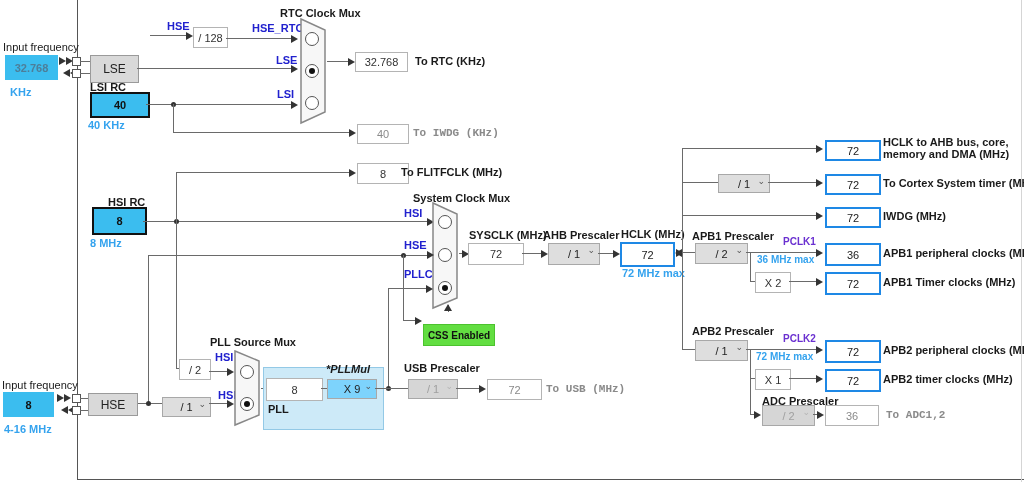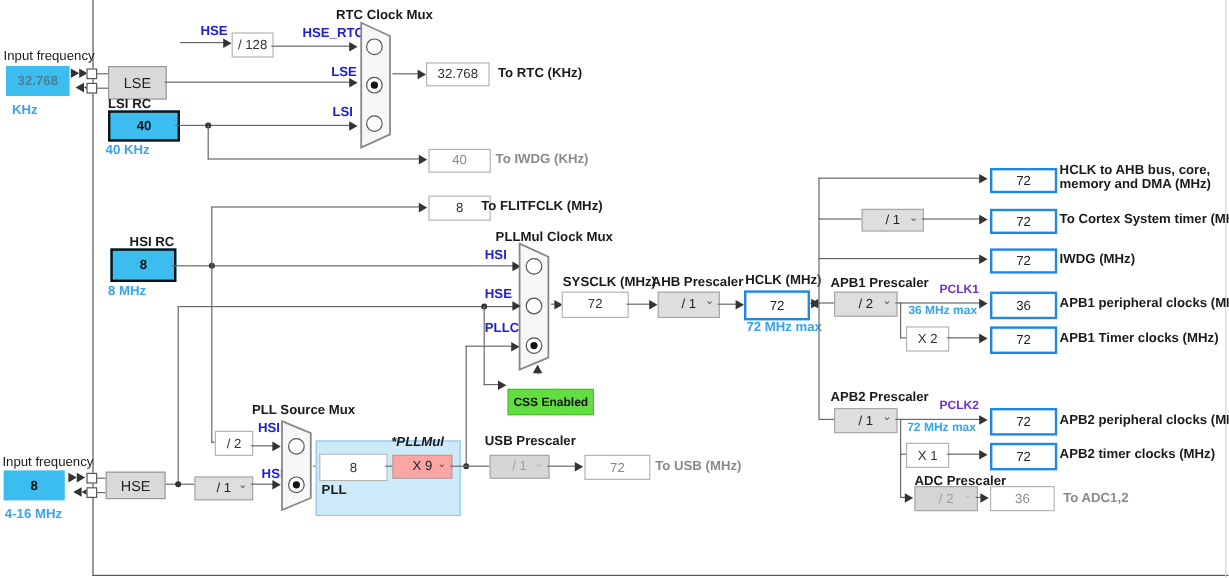--- a/index.html
+++ b/index.html
@@ -18,27 +18,27 @@
   .box.gray{color:#8a8a8a;}
   .box.bluebrd{border:2px solid #1E88E5;color:#222;}
   .cyan{position:absolute;background:#3BBDEF;display:flex;align-items:center;justify-content:center;font-weight:bold;color:#111;}
   .cyan.plain{font-weight:bold;}
   .cyan.bdr{border:2px solid #111;}
   .gbox{position:absolute;background:#d9d9d9;border:1px solid #9a9a9a;display:flex;align-items:center;justify-content:center;font-size:12px;color:#222;}
   .dd{position:absolute;background:#dedede;border:1px solid #a8a8a8;display:flex;align-items:center;justify-content:center;color:#222;}
   .dd .chev{position:absolute;right:4px;top:1px;font-size:9px;color:#555;}
   .dd.dis{background:#d6d6d6;color:#a0a0a0;}
   .dd.dis .chev{color:#b5b5b5;}
-  .dd.lite{background:#fca5a5;}
+  .dd.lite{background:#7dd3fc;}
   
   .lbl{position:absolute;white-space:nowrap;color:#1a1a1a;}
   .b{font-weight:bold;}
   .blue{color:#2121CE;font-weight:bold;}
   .lblue{color:#35A3EE;font-weight:bold;}
-  .glbl{color:#8a8a8a;font-weight:bold;}
+  .glbl{color:#8a8a8a;font-weight:bold;font-family:Liberation Mono, monospace;}
   .plbl{color:#6A30D0;font-weight:bold;font-size:10px;}
   .s10{font-size:10px;}
   
   .radio{position:absolute;width:12px;height:12px;border-radius:50%;background:#fff;border:1px solid #555;}
   .radio.sel::after{content:"";position:absolute;left:3px;top:3px;width:6px;height:6px;border-radius:50%;background:#111;}
   .green{position:absolute;background:#62DE41;border:1px solid #4cc22e;display:flex;align-items:center;justify-content:center;font-weight:bold;font-size:10px;color:#111;}
   .pllblk{position:absolute;background:#cdeaf8;border:1px solid #93c9e6;}
   svg{position:absolute;}
 </style>
 </head>
@@ -128,21 +128,21 @@
   <div class="ar" style="left:427px;top:218px;"></div>
   <div class="dot" style="left:174px;top:219px;"></div>
   <div class="vl" style="left:176px;top:172px;height:197px;"></div>
   <div class="hl" style="left:176px;top:172px;width:174px;"></div>
   <div class="ar" style="left:349px;top:169px;"></div>
   <div class="box" style="left:357px;top:163px;width:50px;height:19px;">
       <span>8</span>
     </div>
   <div class="lbl b" style="left:401px;top:166px;">To FLITFCLK (MHz)</div>
 
-  <div class="lbl b" style="left:413px;top:192px;">PLLMul Clock Mux</div>
+  <div class="lbl b" style="left:413px;top:192px;">System Clock Mux</div>
   <div class="lbl blue" style="left:404px;top:207px;">HSI</div>
   <div class="lbl blue" style="left:404px;top:239px;">HSE</div>
   <div class="lbl blue" style="left:404px;top:268px;">PLLCLK</div>
 
   <svg style="left:431px;top:200px;" width="28" height="112">
     <polygon points="2,3 26,14 26,98 2,108" fill="#f7f7f7" stroke="#888" stroke-width="1.5"></polygon>
   </svg>
   <div class="radio" style="left:438px;top:215px;"></div>
   <div class="radio" style="left:438px;top:248px;"></div>
   <div class="radio sel" style="left:438px;top:281px;"></div>

